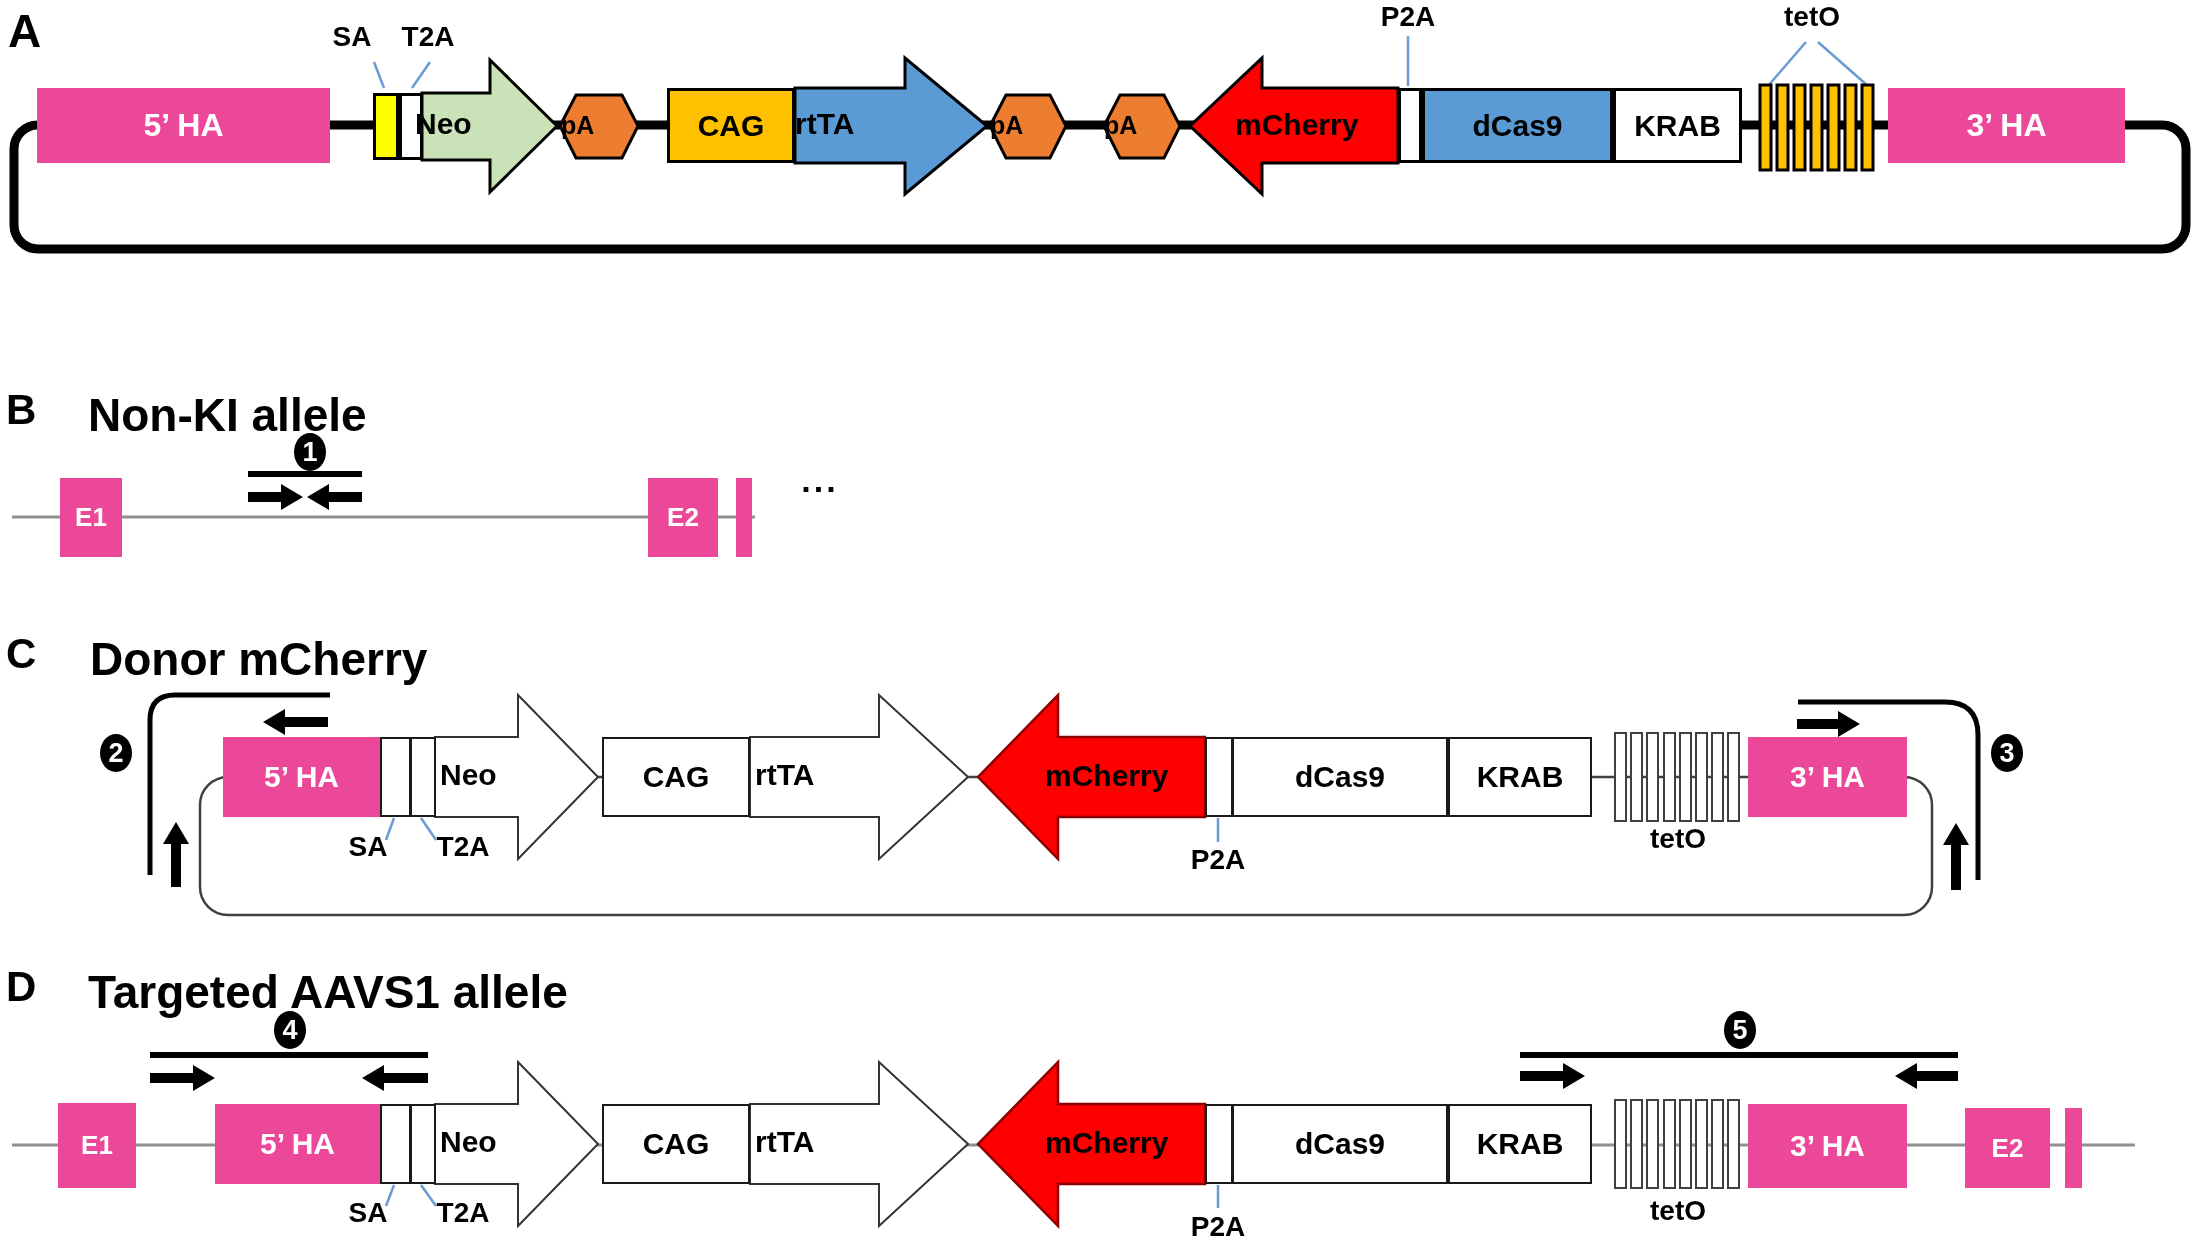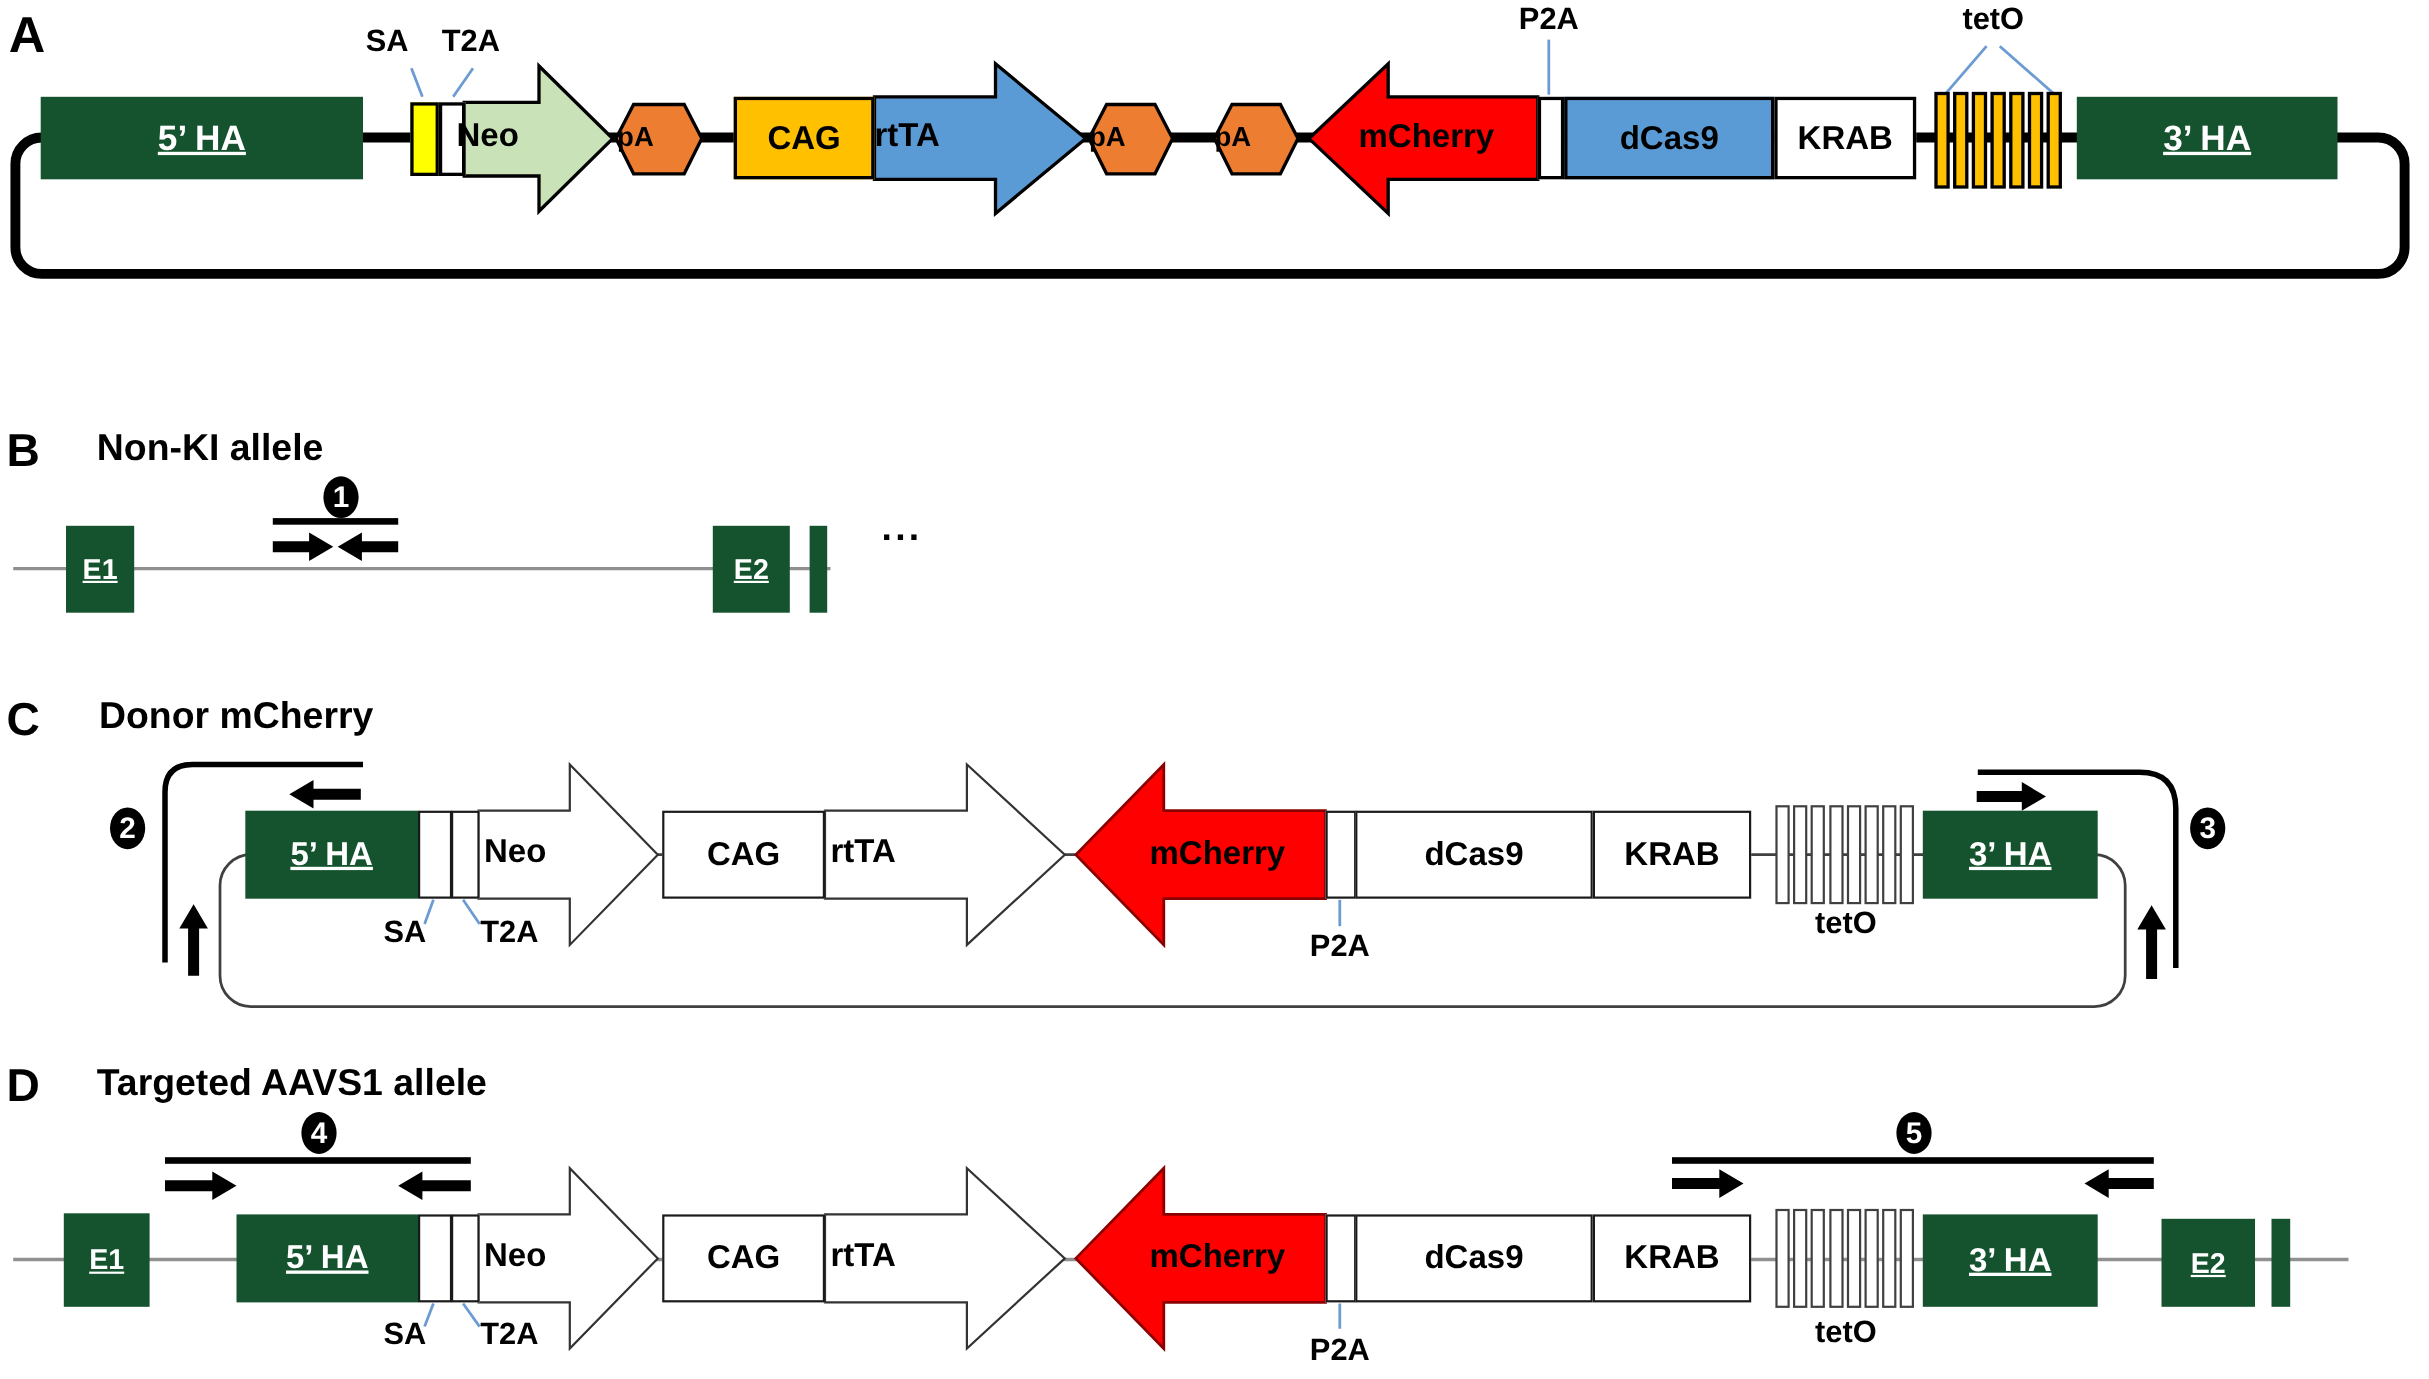--- a/index.html
+++ b/index.html
@@ -1,25 +1,25 @@
 <!DOCTYPE html>
 <html><head>
 <meta charset="utf-8">
 <style>
   html,body{margin:0;padding:0;background:#fff;}
   body{font-family:"Liberation Sans", sans-serif;}
   #fig{position:relative;width:2208px;height:1254px;background:#fff;overflow:hidden;}
   #shapes{position:absolute;left:0;top:0;z-index:1;}
   .box{position:absolute;display:flex;align-items:center;justify-content:center;
        font-weight:bold;box-sizing:border-box;z-index:2;color:#000000;}
-  .black-box{background:#14532d;color:#fff;text-decoration:underline;}
+  .black-box{background:#ec4899;color:#fff;}
   .white-box{background:#fff;border:3px solid #000;}
   .lbl{position:absolute;font-weight:bold;text-align:center;color:#000;z-index:3;line-height:1.1;}
   .panel-letter{position:absolute;font-weight:bold;font-size:42px;color:#000;z-index:3;}
-  .panel-title{position:absolute;font-weight:bold;font-size:34px;color:#000;z-index:3;}
+  .panel-title{position:absolute;font-weight:bold;font-size:46px;color:#000;z-index:3;}
   .num{position:absolute;width:32px;height:38px;background:#000;color:#fff;border-radius:50%;
        display:flex;align-items:center;justify-content:center;font-weight:bold;font-size:27px;z-index:3;}
   .pbar{position:absolute;background:#000;height:6px;z-index:2;}
   .arrow-lbl{position:absolute;font-weight:bold;z-index:3;}
 </style>
 </head>
 <body>
 
 <div id="fig">
 

